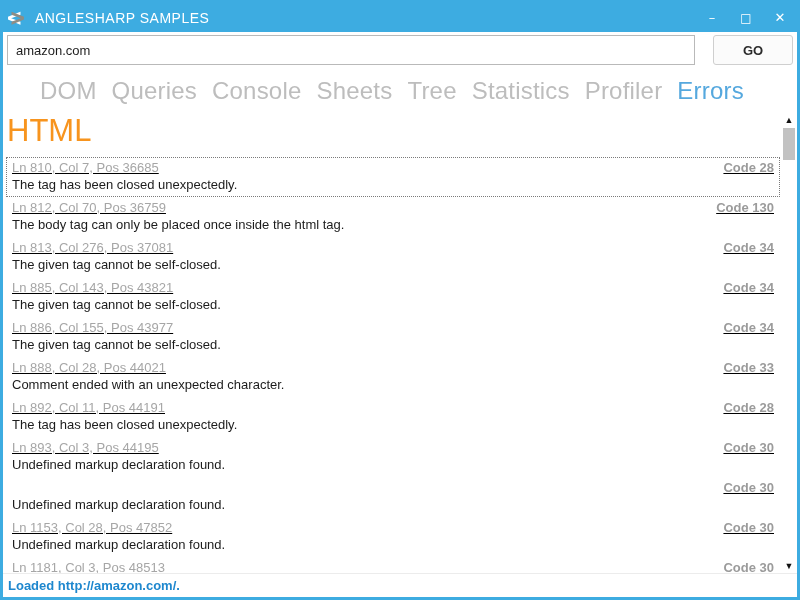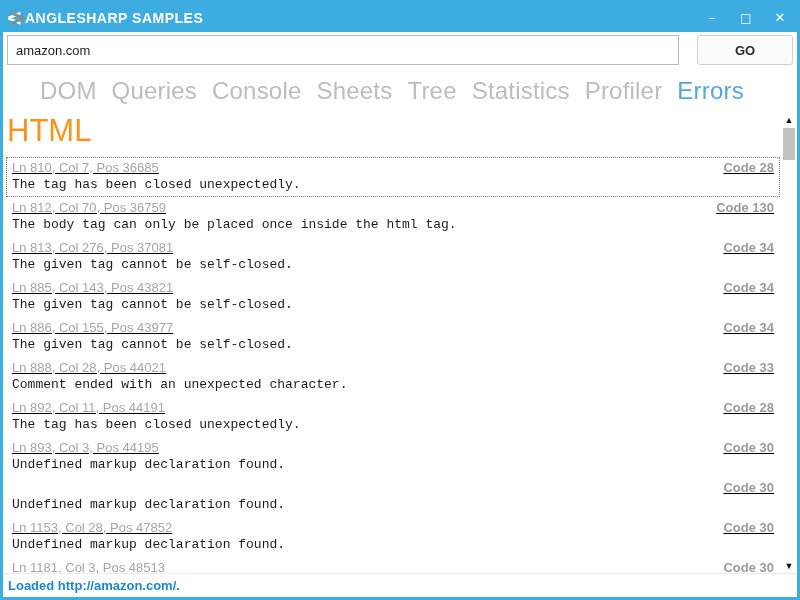--- a/index.html
+++ b/index.html
@@ -18,37 +18,37 @@
   .titlebar {
     height: 29px; flex: 0 0 29px;
     background: var(--accent, #3DACE1);
     display: flex; align-items: center;
     color: #fff;
   }
   .logo { display: flex; align-items: center; font-family: "DejaVu Sans Mono", monospace;
           font-weight: bold; font-size: 24px; line-height: 1; margin-left: 4px; }
   .logo .lt { color: #ffffff; }
   .logo .gt { color: #8d8d85; margin-left: -11px; }
-  .win-title { font-size: 14px; letter-spacing: 0.5px; font-weight: 700; }
+  .win-title { font-size: 14px; letter-spacing: 0.5px; margin-left: 10px; font-weight: 400; }
   .win-controls { margin-left: auto; display: flex; align-items: center; height: 100%; }
   .winbtn {
     width: 34px; height: 100%; display: flex; align-items: center; justify-content: center;
     font-size: 13px; color: #fff; cursor: pointer; font-family: "DejaVu Sans", sans-serif;
   }
   .winbtn.max { font-size: 12px; }
 
   
   .urlrow { flex: 0 0 37px; display: flex; align-items: center; padding: 3px 4px 4px 4px; gap: 16px; }
   .url-input {
     flex: 1; height: 30px; border: 1px solid #b9b9b9; padding: 0 8px;
     font-size: 13px; color: #1e1e1e; outline: none;
     font-family: "Liberation Sans", sans-serif;
   }
   .go-btn {
-    width: 96px; height: 30px; margin-left: 2px;
+    width: 80px; height: 30px; margin-left: 2px;
     background: #fbfbfb; border: 1px solid #cfcfcf; border-radius: 3px;
     font-size: 13px; font-weight: bold; color: #2b2b2b; cursor: pointer;
     font-family: "Liberation Sans", sans-serif;
   }
 
   
   .tabs {
     flex: 0 0 44px; display: flex; align-items: center;
     padding-left: 37px; gap: 15px;
   }
@@ -64,21 +64,21 @@
   .section-title {
     font-size: 31px; font-weight: 300; line-height: 1.05;
     color: var(--orange, #F7941E); margin: 2px 0 9px 1px;
   }
   .error-row { border: 1px solid transparent; padding: 2px 5px 3px 5px; cursor: default; }
   .error-row.selected { border: 1px dotted #7a7a7a; }
   .row-top { display: flex; align-items: baseline; text-decoration: underline; }
   .err-loc { font-size: 13px; line-height: 16px; color: var(--meta-gray, #a6a6a6); }
   .err-code { margin-left: auto; font-size: 13px; line-height: 16px; font-weight: bold;
               color: var(--code-gray, #9b9b9b); }
-  .err-msg { font-size: 13px; line-height: 17px; color: #1c1c1c; font-family: Liberation Mono, monospace; }
+  .err-msg { font-size: 13px; line-height: 17px; color: #1c1c1c; }
 
   
   .scrollbar {
     flex: 0 0 16px; display: flex; flex-direction: column; align-items: center;
     padding: 2px 0; background: #fff;
   }
   .scroll-arrow { color: #111; font-size: 9px; line-height: 10px; flex: 0 0 10px; cursor: pointer; }
   .scroll-thumb { width: 12px; height: 32px; background: #c2c2c2; margin-top: 3px; cursor: pointer; }
   .scroll-arrow.down { margin-top: auto; }
 

